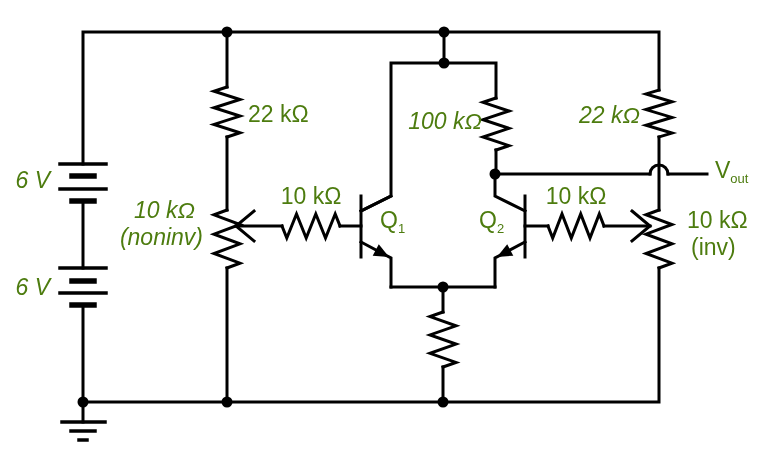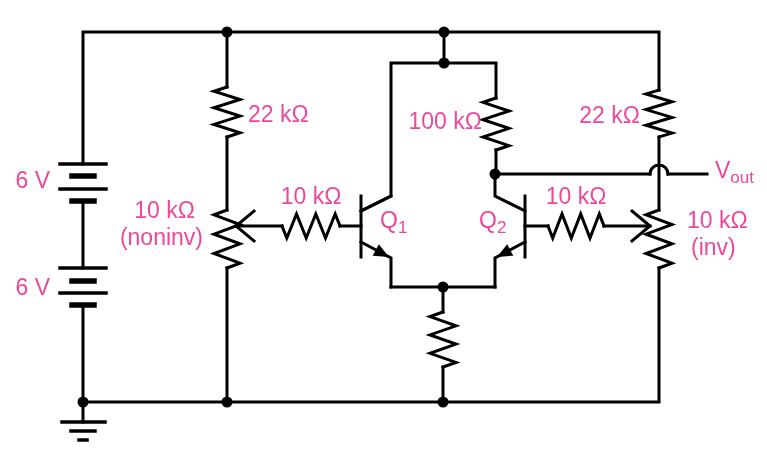--- a/index.html
+++ b/index.html
@@ -8,28 +8,28 @@
     width:767px; height:461px;
     background:#ffffff;
     font-family:"Liberation Sans", sans-serif;
     overflow:hidden;
   }
   .stage svg { position:absolute; left:0; top:0; }
   .lbl {
     position:absolute;
     font-size:23px;
     line-height:1;
-    color:#ec4899;
+    color:#4d7c0f;
     white-space:nowrap;
     letter-spacing:0px;
   }
-  .lbl.right  { text-align:right;  }
+  .lbl.right  { text-align:right;font-style:italic;  }
   .lbl.center { text-align:center; }
   .sub {
-    font-size:17px;
+    font-size:13px;
     vertical-align:-5px;
   }
 </style>
 </head>
 <body>
 
 <div class="stage">
 
   <svg width="767" height="461" viewBox="0 0 767 461">
     <g stroke="#000000" stroke-width="3" fill="none" stroke-linecap="square" stroke-linejoin="miter">

